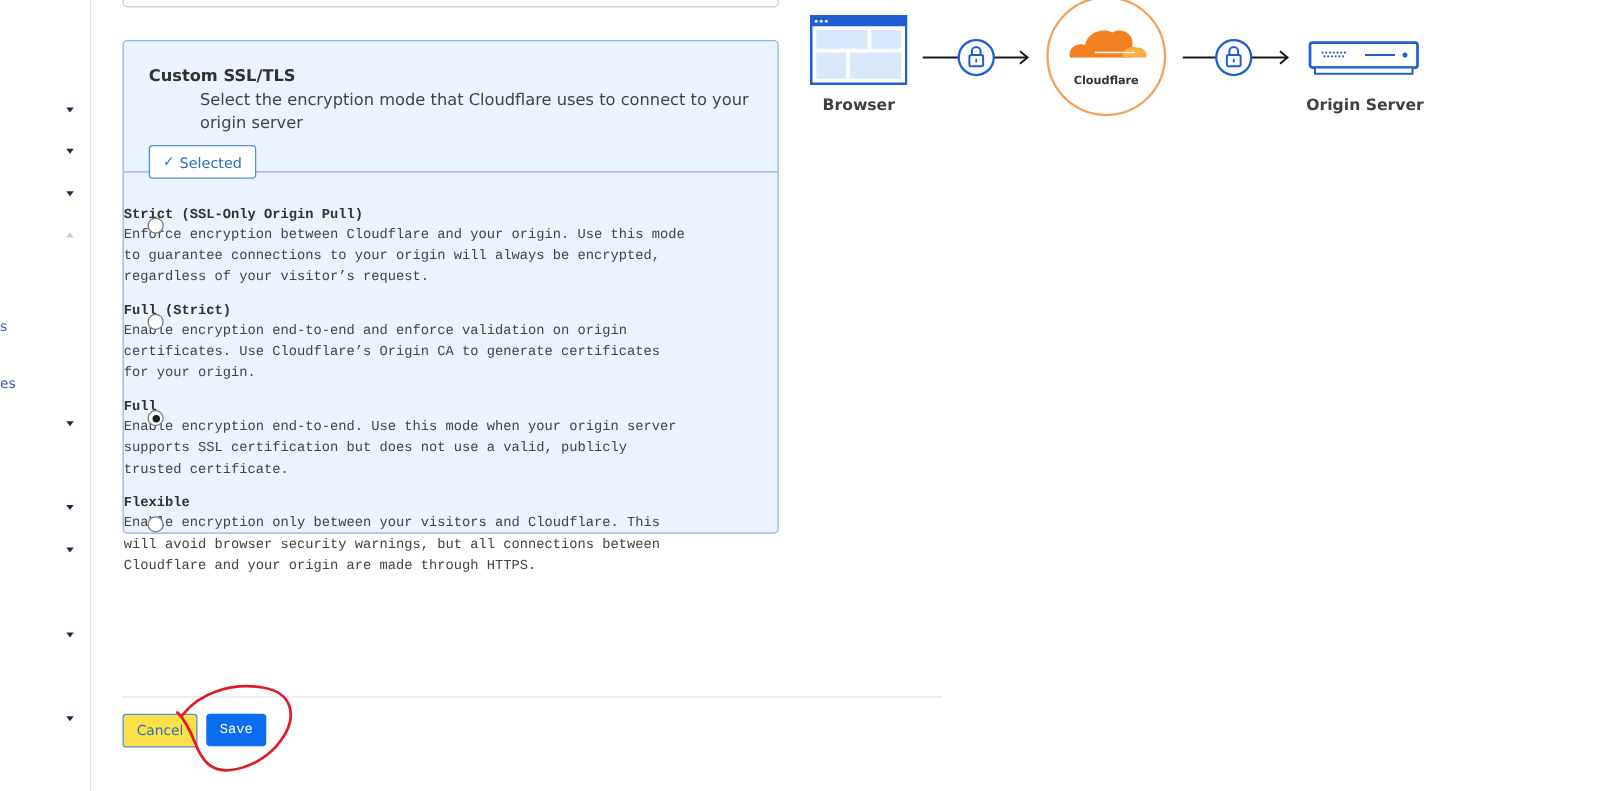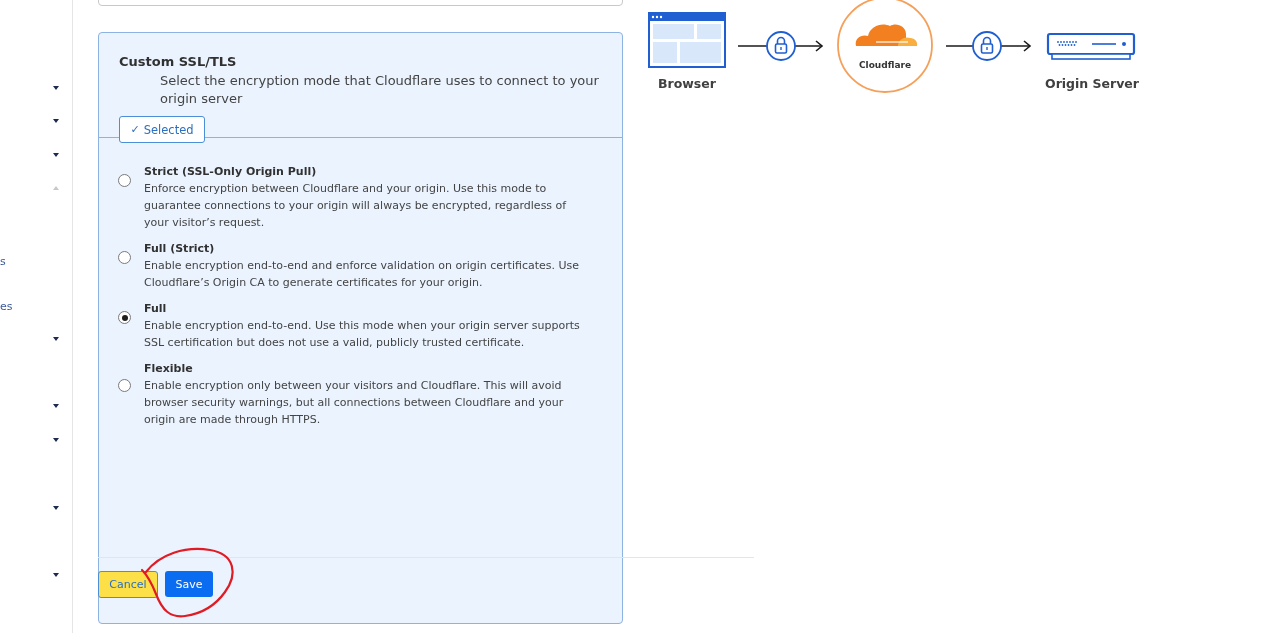--- a/index.html
+++ b/index.html
@@ -9,39 +9,39 @@
     
     .sidebar { position: absolute; left: 0; top: 0; width: 73px; height: 633px; border-right: 1px solid #e5e5e5; background: #fff; }
     .sb-caret { position: absolute; left: 53px; width: 0; height: 0; border-left: 3.5px solid transparent; border-right: 3.5px solid transparent; border-top: 4px solid #1d2a4d; cursor: pointer; }
     .sb-caret.up { border-top: none; border-bottom: 4px solid #c8c8c8; }
     .sb-text { position: absolute; left: 0; font-size: 11px; color: #3b5998; white-space: nowrap; }
 
     
     .top-box { position: absolute; left: 98px; top: -10px; width: 525px; height: 16px; border: 1px solid #c9c9c9; border-radius: 4px; background: #fff; }
 
     
-    .card { position: absolute; left: 98px; top: 32px; width: 525px; height: 592px; border: 1px solid #8db3e2; border-radius: 4px; background: #eaf3fe; }
+    .card { position: absolute; left: 98px; top: 32px; width: 525px; height: 395px; border: 1px solid #8db3e2; border-radius: 4px; background: #eaf3fe; }
     .card-header { height: 105px; border-bottom: 1px solid #8db3e2; padding: 20px 20px 0 20px; }
     .card-title { font-size: 13px; font-weight: bold; color: #313131; line-height: 18px; }
     .card-desc { font-size: 13px; color: #444; line-height: 18px; margin-top: 1px; margin-left: 41px; }
     .selected-btn { display: inline-flex; align-items: center; gap: 4px; margin-top: 8px; height: 27px; width: 86px; border: 1px solid #4b8fd9; border-radius: 3px; background: #fff; color: #2c6fbf; font-size: 11.5px; justify-content: center; cursor: pointer; }
     .check-icon { font-size: 11px; color: #2c6fbf; }
 
     .options { padding: 26px 0 0 0; }
-    .option { position: relative; padding-left: 45px; margin-bottom: 10px; cursor: pointer; }
+    .option { position: relative; margin-bottom: 10px; cursor: pointer; font-family: Liberation Mono, monospace; }
     .opt-title { font-size: 11px; font-weight: bold; color: #313131; line-height: 16px; }
     .opt-desc { font-size: 11px; color: #444; line-height: 17px; width: 450px; }
     .radio { position: absolute; left: 19px; width: 13px; height: 13px; border-radius: 50%; border: 1px solid #7a7a7a; background: #fff; }
     .radio.checked::after { content: ""; position: absolute; left: 2.5px; top: 2.5px; width: 6px; height: 6px; border-radius: 50%; background: #1e1e1e; }
     .radio.focus { border-color: #4b8fd9; }
 
     
     .divider { position: absolute; left: 98px; top: 557px; width: 656px; height: 1px; background: #e5e5e5; }
     .cancel-btn { position: absolute; left: 98px; top: 571px; width: 60px; height: 27px; border: 1px solid #4b8fd9; border-radius: 3px; background: #fde047; color: #2c6fbf; font-size: 11px; display: flex; align-items: center; justify-content: center; cursor: pointer; }
-    .save-btn { position: absolute; left: 165px; top: 571px; width: 48px; height: 26px; border: none; border-radius: 3px; background: #0a6cf0; color: #fff; font-size: 11px; display: flex; align-items: center; justify-content: center; cursor: pointer; }
+    .save-btn { position: absolute; left: 165px; top: 571px; width: 48px; height: 26px; border: none; border-radius: 3px; background: #0a6cf0; color: #fff; font-size: 11px; display: flex; align-items: center; justify-content: center; cursor: pointer; font-family: Liberation Mono, monospace; }
     .annotation { position: absolute; left: 140px; top: 544px; pointer-events: none; }
 
     
     .diagram { position: absolute; left: 640px; top: 0; width: 520px; height: 100px; }
     .node-label { position: absolute; font-size: 12.5px; font-weight: bold; color: #404040; text-align: center; }
   </style>
 </head>
 <body>
 
 <div class="sidebar">

